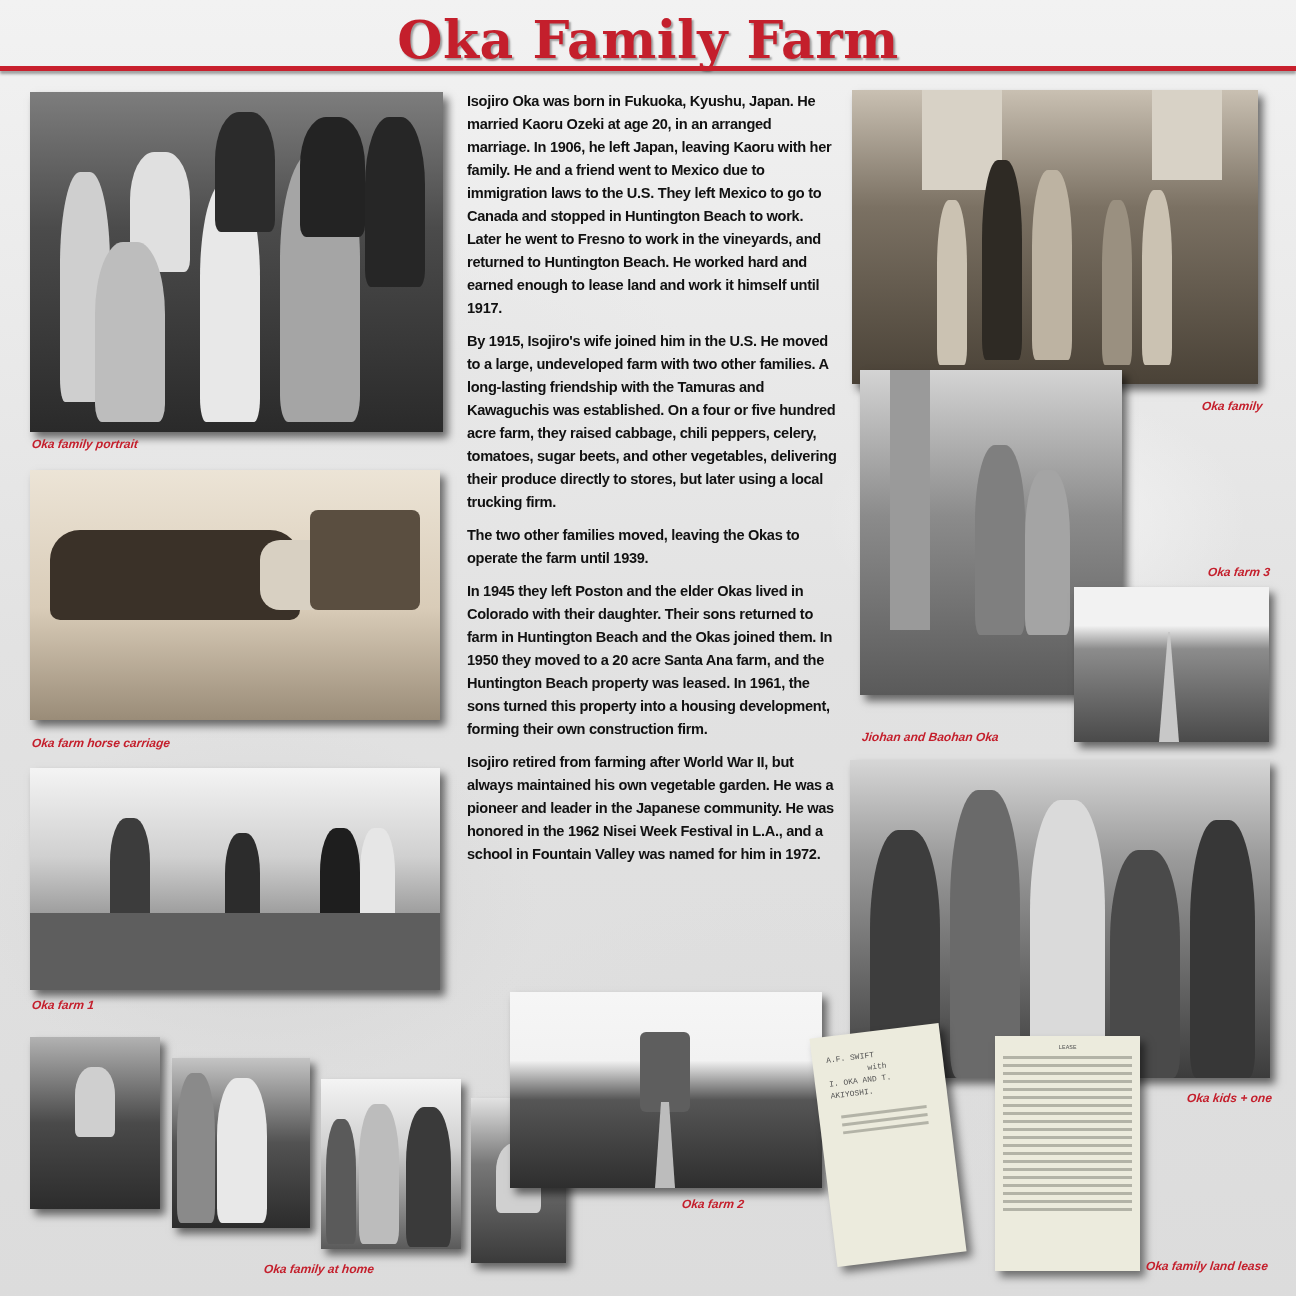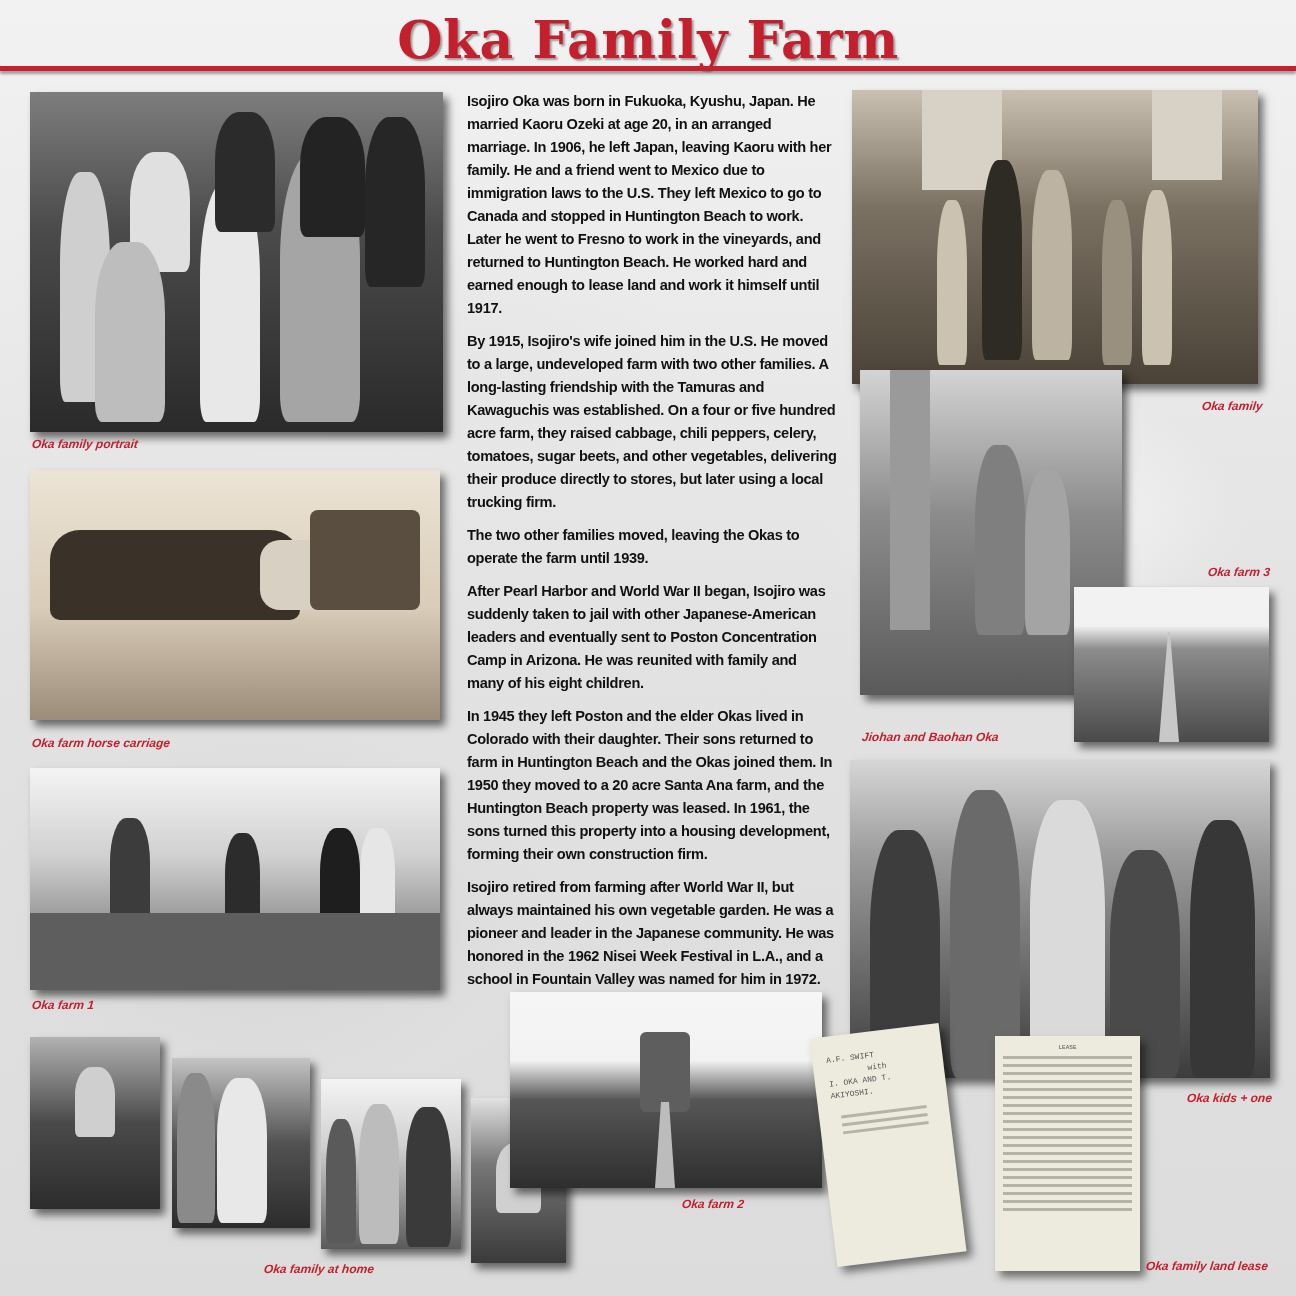--- a/index.html
+++ b/index.html
@@ -82,21 +82,20 @@
   <div class="figure" style="left:290px; top:60px; width:40px; height:110px; background:#1e1e1e;"></div>
   <div class="figure" style="left:330px; top:60px; width:35px; height:110px; background:#e6e6e6;"></div>
   <div style="position:absolute; left:0; top:145px; width:410px; height:77px; background:#5e5e5e;"></div>
 </div>
 <div class="caption" style="left:32px; top:998px;">Oka farm 1</div>
 
 <div class="body-text">
   <p>Isojiro Oka was born in Fukuoka, Kyushu, Japan. He married Kaoru Ozeki at age 20, in an arranged marriage. In 1906, he left Japan, leaving Kaoru with her family. He and a friend went to Mexico due to immigration laws to the U.S. They left Mexico to go to Canada and stopped in Huntington Beach to work. Later he went to Fresno to work in the vineyards, and returned to Huntington Beach. He worked hard and earned enough to lease land and work it himself until 1917.</p>
   <p>By 1915, Isojiro's wife joined him in the U.S. He moved to a large, undeveloped farm with two other families. A long-lasting friendship with the Tamuras and Kawaguchis was established. On a four or five hundred acre farm, they raised cabbage, chili peppers, celery, tomatoes, sugar beets, and other vegetables, delivering their produce directly to stores, but later using a local trucking firm.</p>
   <p>The two other families moved, leaving the Okas to operate the farm until 1939.</p>
-  <p>After Pearl Harbor and World War II began, Isojiro was suddenly taken to jail with other Japanese-American leaders and eventually sent to Poston Concentration Camp in Arizona. He was reunited with family and many of his eight children.</p>
   <p>In 1945 they left Poston and the elder Okas lived in Colorado with their daughter. Their sons returned to farm in Huntington Beach and the Okas joined them. In 1950 they moved to a 20 acre Santa Ana farm, and the Huntington Beach property was leased. In 1961, the sons turned this property into a housing development, forming their own construction firm.</p>
   <p>Isojiro retired from farming after World War II, but always maintained his own vegetable garden. He was a pioneer and leader in the Japanese community. He was honored in the 1962 Nisei Week Festival in L.A., and a school in Fountain Valley was named for him in 1972.</p>
 </div>
 
 <div class="photo" style="left:852px; top:90px; width:406px; height:294px; background: linear-gradient(180deg,#c9c0b2 0%,#7b7163 40%,#4a4237 100%);">
   <div style="position:absolute; left:70px; top:0; width:80px; height:100px; background:#d8d2c6;"></div>
   <div style="position:absolute; left:300px; top:0; width:70px; height:90px; background:#d8d2c6;"></div>
   <div class="figure" style="left:85px; top:110px; width:30px; height:165px; background:#cbc2b2;"></div>
   <div class="figure" style="left:130px; top:70px; width:40px; height:200px; background:#2e2a24;"></div>
   <div class="figure" style="left:180px; top:80px; width:40px; height:190px; background:#bdb3a2;"></div>

